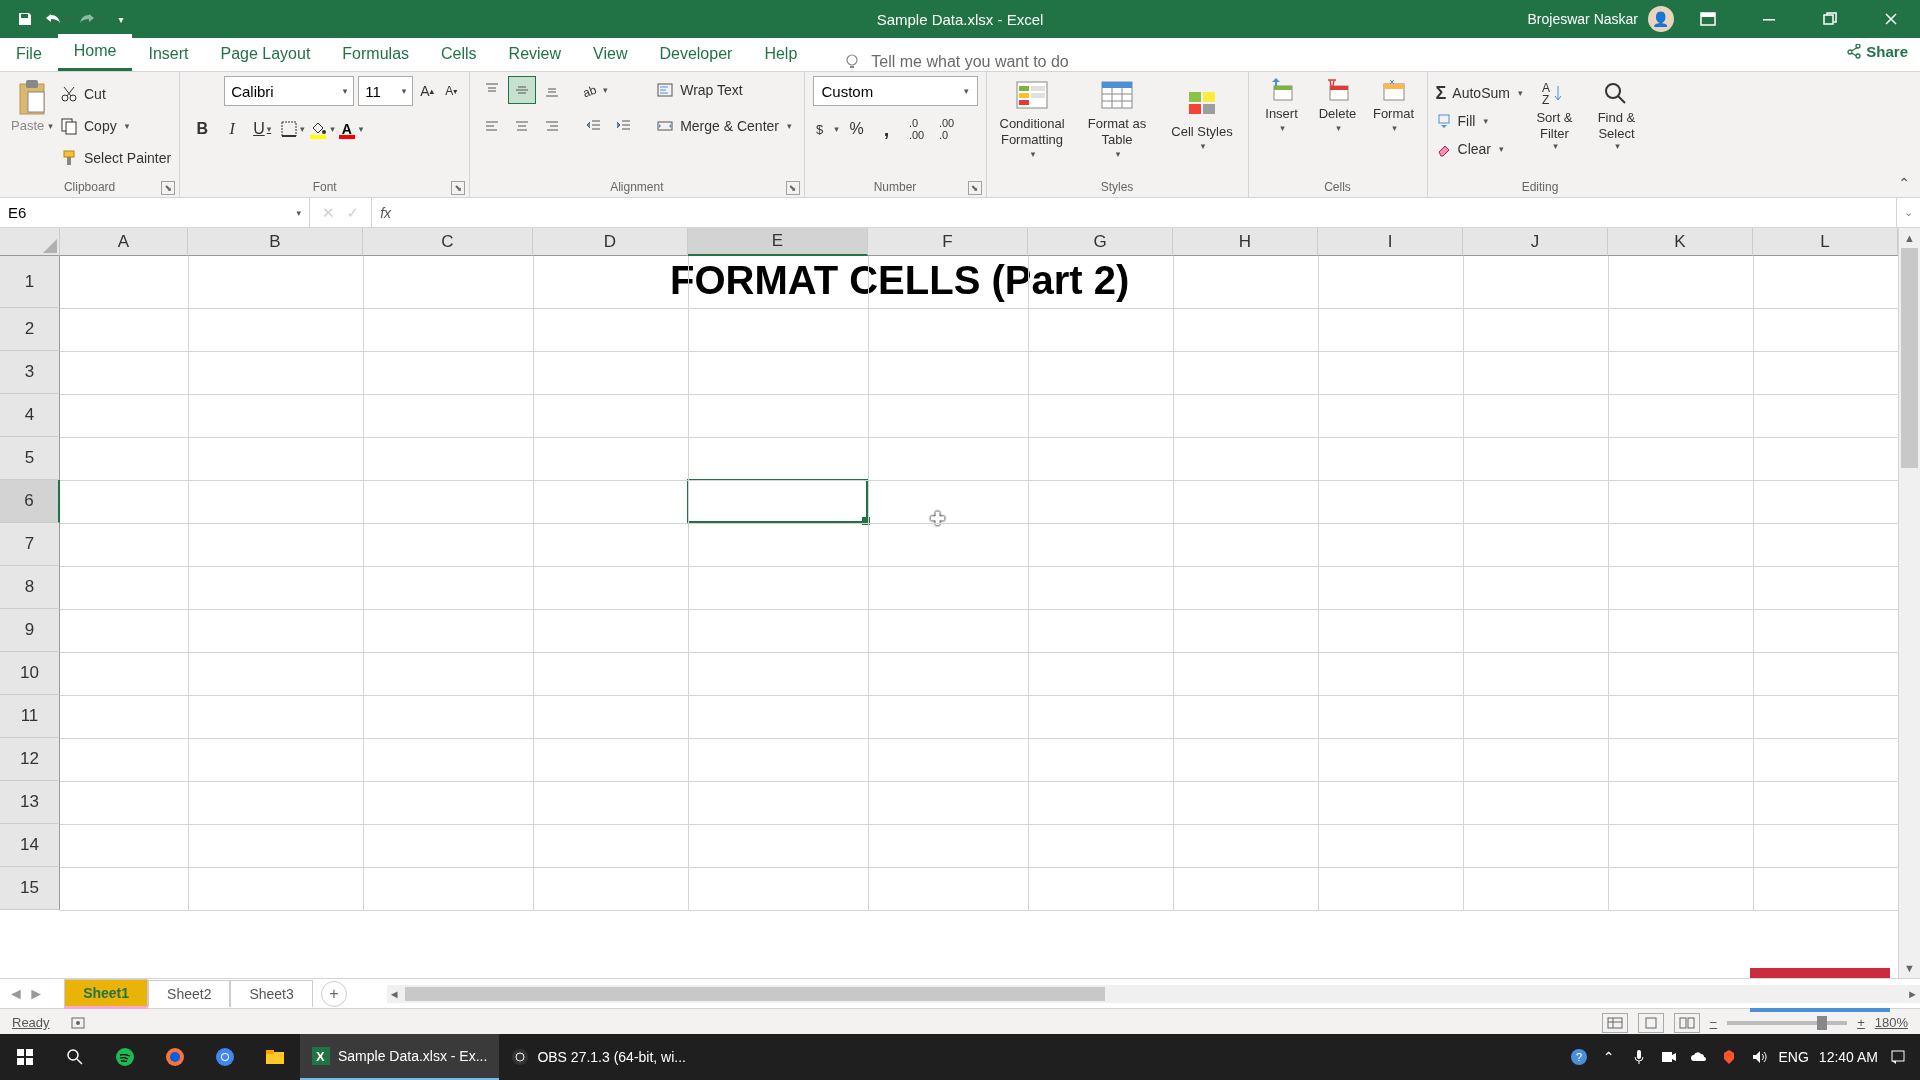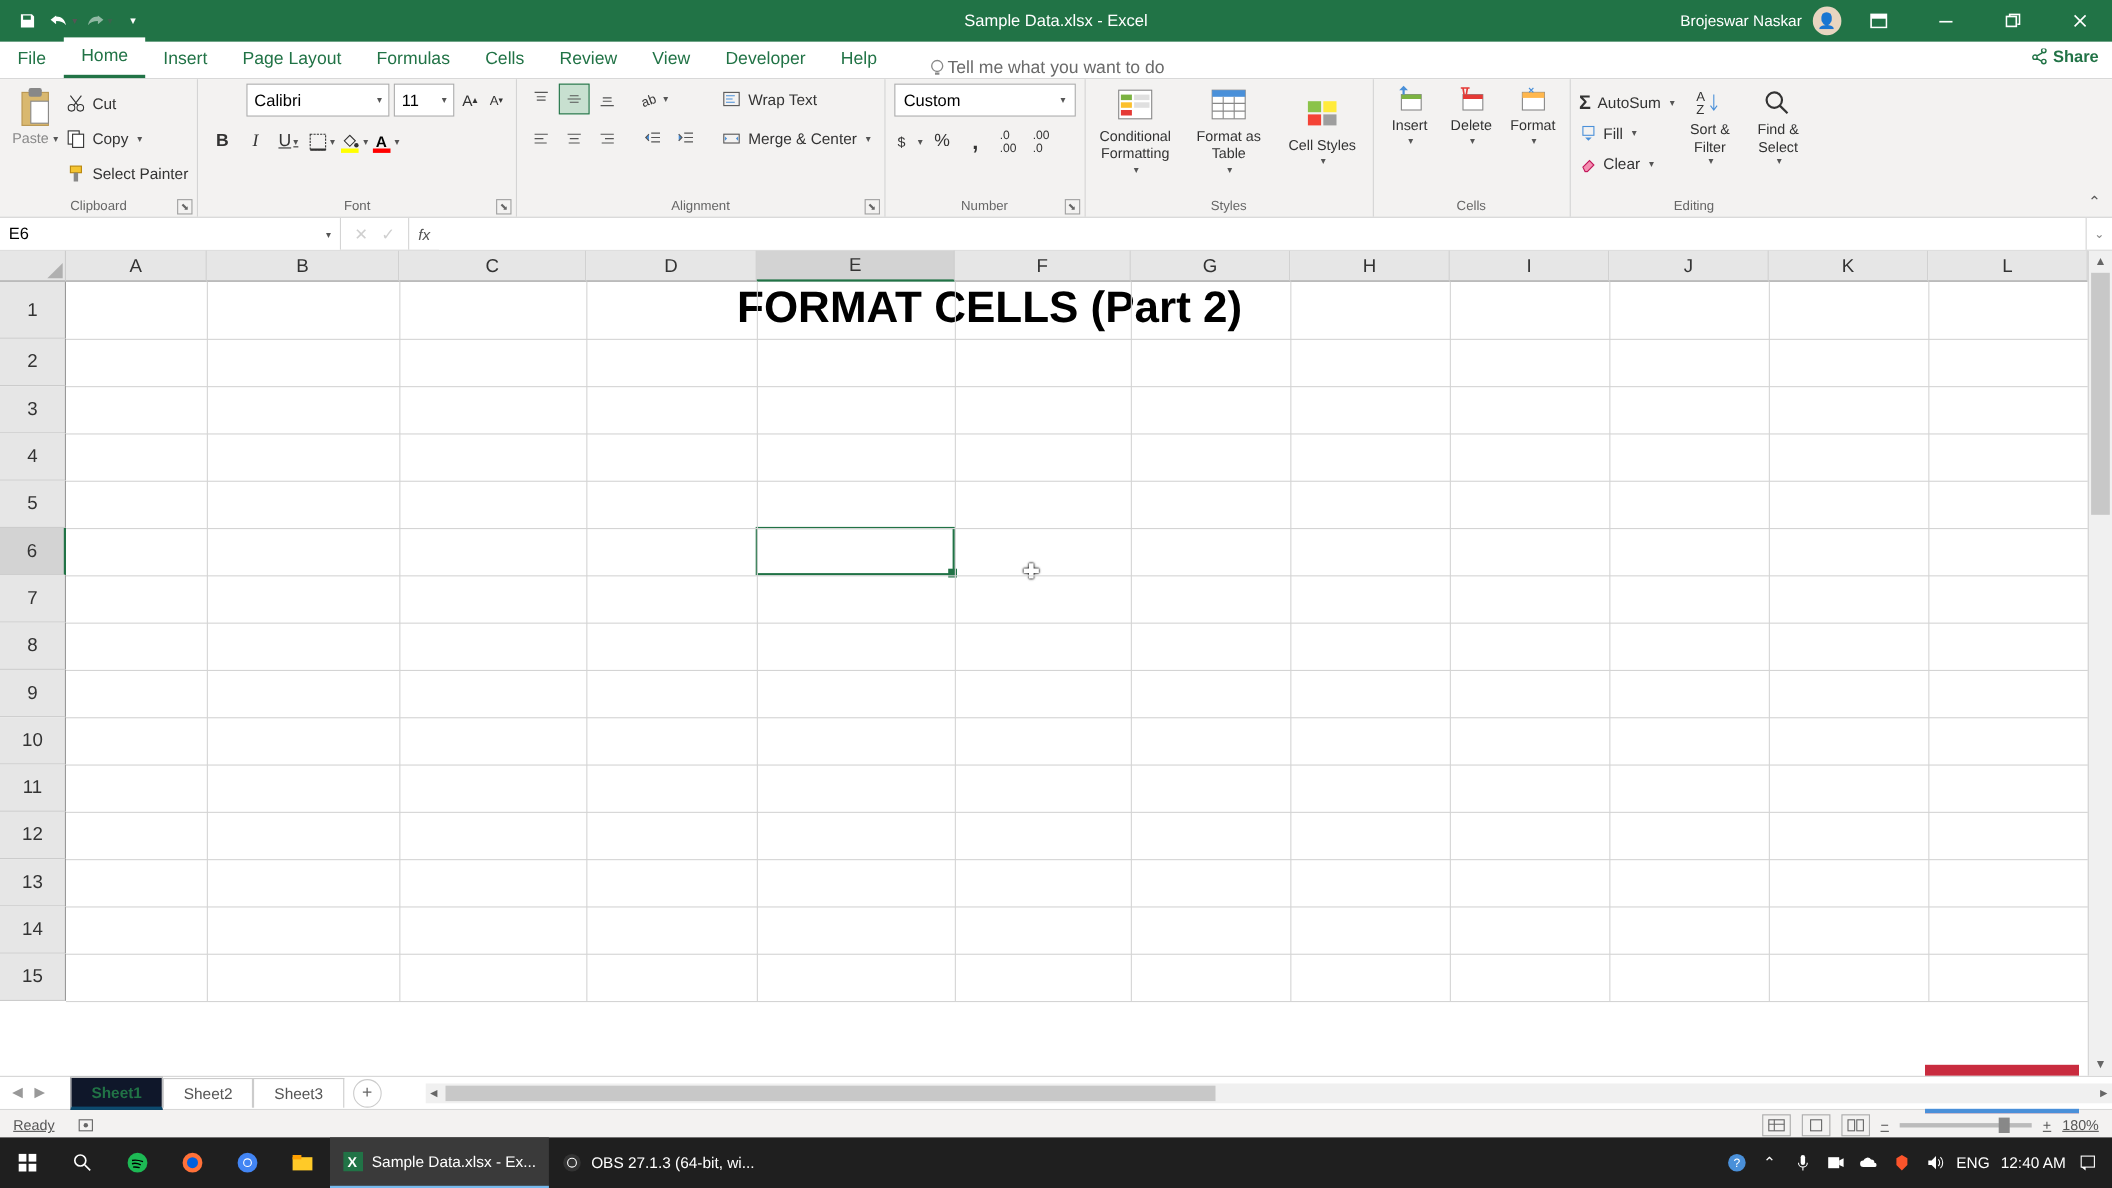--- a/index.html
+++ b/index.html
@@ -13,21 +13,21 @@
 .title-center { position: absolute; left: 50%; transform: translateX(-50%); font-size: 15px; display: flex; align-items: center; gap: 0; }
 .title-right { margin-left: auto; display: flex; align-items: center; gap: 6px; padding-right: 2px; }
 .user-name { font-size: 14px; padding-right: 4px; }
 .avatar { width: 26px; height: 26px; border-radius: 50%; background: #e8d5c0; display: flex; align-items: center; justify-content: center; font-size: 14px; }
 .win-btn { width: 55px; height: 38px; display: flex; align-items: center; justify-content: center; color: #fff; font-size: 14px; }
 
 
 .ribbon-tabs { height: 34px; background: #fff; display: flex; align-items: flex-end; border-bottom: 1px solid #d4d4d4; position: relative; }
 .rtab { padding: 8px 16px; font-size: 16px; color: #217346; cursor: pointer; }
 .rtab.active { background: #fff; border-bottom: 3px solid #217346; font-weight: 400; color: #217346; }
-.tellme { display: flex; align-items: flex-start; padding-left: 30px; color: #6a6a6a; font-size: 16px; }
+.tellme { display: flex; align-items: flex-start; gap: 10px; padding-left: 30px; color: #6a6a6a; font-size: 16px; }
 .tellme-icon { width: 18px; height: 18px; }
 .share-btn { position: absolute; right: 12px; top: 5px; display: flex; align-items: center; gap: 4px; color: #217346; font-size: 15px; font-weight: 700; }
 
 
 .ribbon { height: 126px; background: #f3f2f1; border-bottom: 1px solid #d4d4d4; display: flex; position: relative; }
 .rgroup { border-right: 1px solid #d4d4d4; padding: 4px 8px 0 8px; display: flex; flex-direction: column; position: relative; }
 .rgroup-label { position: absolute; bottom: 3px; left: 0; right: 0; text-align: center; font-size: 12px; color: #666; }
 .rgroup-dlg { position: absolute; bottom: 2px; right: 4px; width: 14px; height: 14px; border: 1px solid #a0a0a0; font-size: 9px; display: flex; align-items: center; justify-content: center; color: #666; }
 .rcontent { display: flex; gap: 4px; height: 100px; }
 
@@ -113,21 +113,21 @@
 .cursor-plus { position: absolute; font-size: 18px; color: #fff; text-shadow: 0 0 2px #000, 0 0 2px #000; font-weight: bold; }
 
 .vscroll { position: absolute; right: 0; top: 0; width: 22px; bottom: 0; background: #f0f0f0; border-left: 1px solid #d4d4d4; }
 .vscroll-btn { height: 20px; display: flex; align-items: center; justify-content: center; font-size: 11px; color: #666; }
 .vscroll-thumb { position: absolute; top: 20px; left: 2px; right: 2px; height: 220px; background: #c8c8c8; }
 
 
 .sheet-bar { height: 30px; display: flex; align-items: center; border-top: 1px solid #d4d4d4; background: #fff; padding-left: 8px; position: relative; }
 .sheet-nav { display: flex; gap: 8px; color: #999; padding-right: 20px; }
 .sheet-tab { padding: 5px 18px; font-size: 14px; border: 1px solid #ccc; border-bottom: none; background: #fff; color: #555; }
-.sheet-tab.active { background: #0f172a; border-bottom: 3px solid #0c4a6e; color: #217346; font-weight: bold; }
+.sheet-tab.active { background: #eab308; border-bottom: 3px solid #f9a8d4; color: #217346; font-weight: bold; }
 .sheet-add { width: 26px; height: 26px; display: flex; align-items: center; justify-content: center; color: #666; margin-left: 8px; border: 1px solid #ccc; border-radius: 50%; font-size: 16px; }
 .hscroll { flex: 1; margin-left: 40px; height: 18px; background: #f0f0f0; display: flex; align-items: center; position: relative; }
 .hscroll-thumb { position: absolute; left: 18px; width: 700px; top: 2px; bottom: 2px; background: #c8c8c8; }
 
 
 .status-bar { height: 28px; background: #f3f2f1; border-top: 1px solid #d4d4d4; display: flex; align-items: center; padding: 0 12px; font-size: 13px; color: #555; text-decoration: underline; }
 .status-right { margin-left: auto; display: flex; align-items: center; gap: 10px; }
 .view-btn { width: 26px; height: 20px; border: 1px solid #aaa; display: flex; align-items: center; justify-content: center; font-size: 11px; }
 .zoom-slider { width: 120px; height: 4px; background: #bbb; position: relative; }
 .zoom-thumb { position: absolute; width: 10px; height: 14px; background: #888; top: -5px; left: 90px; }

